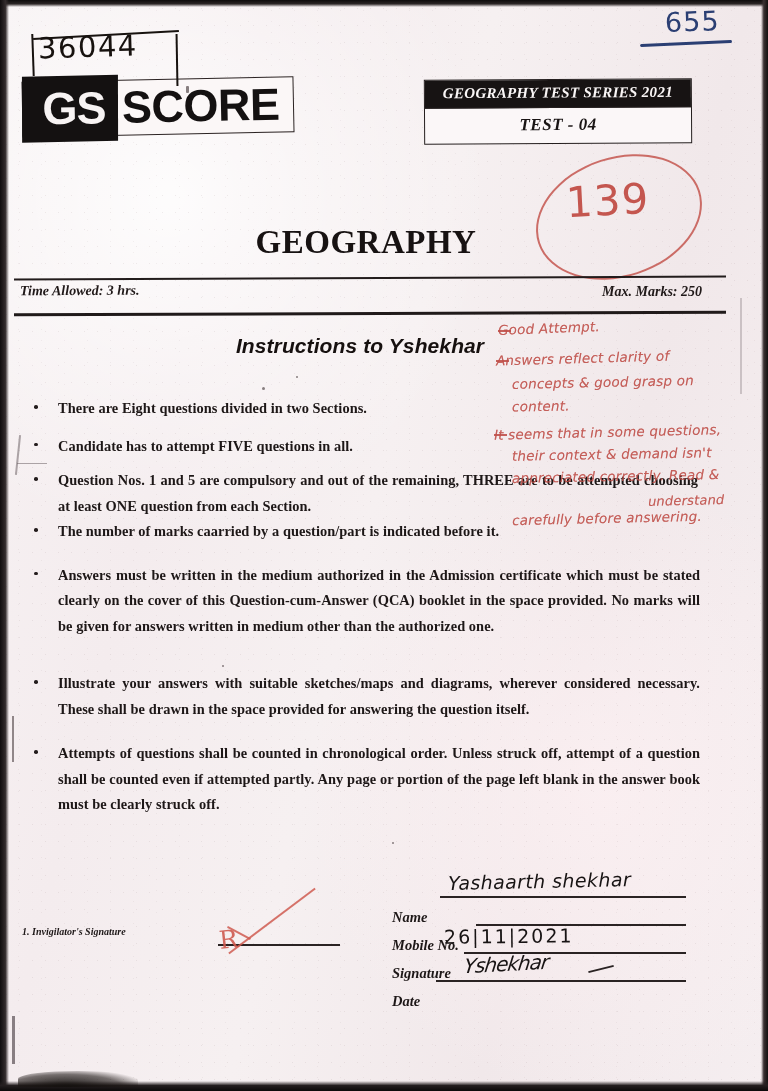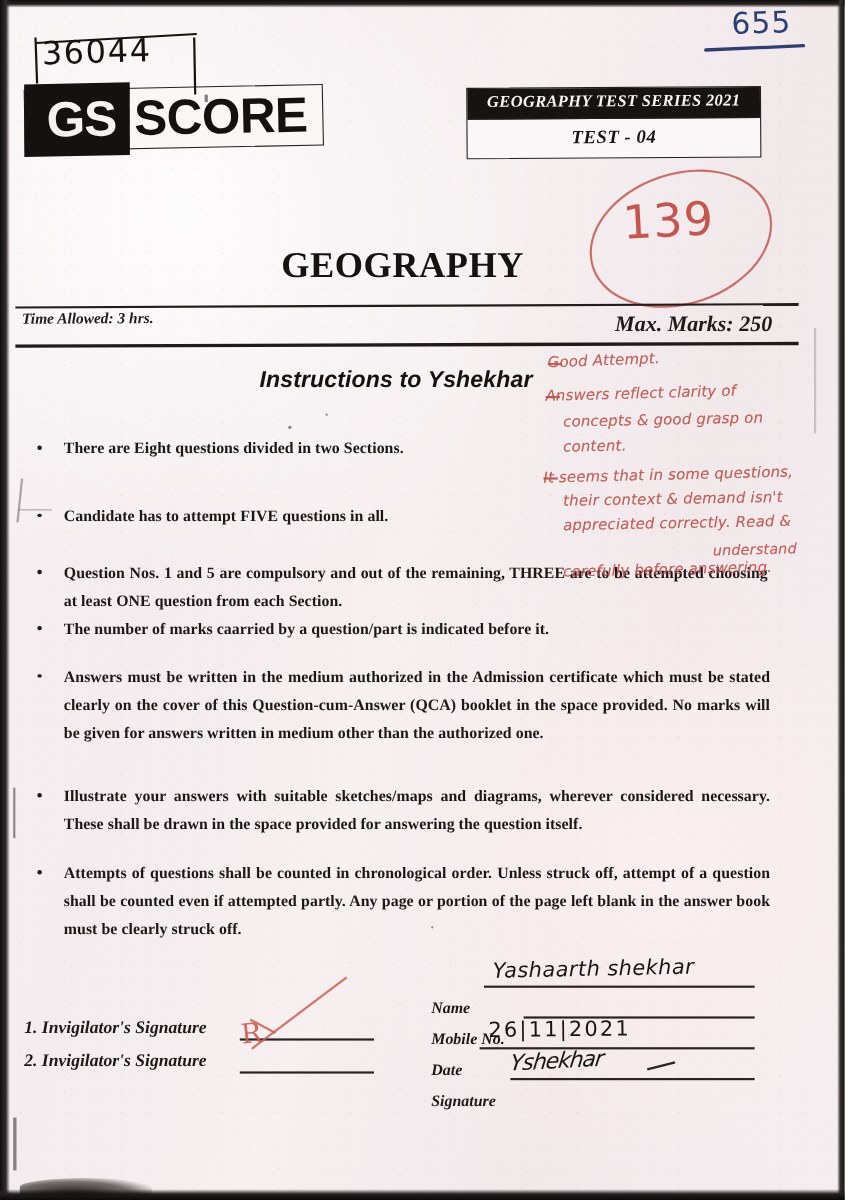--- a/index.html
+++ b/index.html
@@ -178,21 +178,21 @@
   #time-allowed {
     position: absolute; left: 20px; top: 283px;
     font-family: "Liberation Serif", serif;
     font-style: italic; font-weight: 700; font-size: 14px;
     color: #201919;
     transform: rotate(-0.3deg);
   }
   #max-marks {
     position: absolute; right: 66px; top: 284px;
     font-family: "Liberation Serif", serif;
-    font-style: italic; font-weight: 700; font-size: 20px;
+    font-style: italic; font-weight: 700; font-size: 14px;
     color: #201919;
   }
 
   
   #instructions-heading {
     position: absolute;
     left: 210px; top: 334px;
     width: 300px;
     text-align: center;
     font-family: "Liberation Sans", sans-serif;
@@ -220,22 +220,22 @@
     text-justify: inter-word;
     letter-spacing: .05px;
   }
   .instr-item .bullet {
     position: absolute;
     left: 6px; top: 9px;
     width: 3.6px; height: 3.6px;
     border-radius: 50%;
     background: #231c1c;
   }
-  .i-gap-a { margin-bottom: 36px; }
-  .i-gap-b { margin-bottom: 26px; }
+  .i-gap-a { margin-bottom: 12px; }
+  .i-gap-b { margin-bottom: 9px; }
   .i-gap-c { }
   .i-gap-d { margin-bottom: 18px; }
   .i-gap-e { margin-bottom: 18px; }
   .i-gap-f { margin-bottom: 19px; }
   .i-gap-g { margin-bottom: 19px; margin-top: 32px; }
   .narrow { width: 556px; }
   .narrow2 { width: 640px; }
 
   
   .redink {
@@ -360,21 +360,21 @@
   
   #invigilators {
     position: absolute;
     left: 22px; top: 926px;
     width: 340px;
   }
   .invig-row { position: relative; height: 30px; }
   .invig-label {
     position: absolute; left: 0; top: 0;
     font-family: "Liberation Serif", serif;
-    font-style: italic; font-weight: 700; font-size: 16px;
+    font-style: italic; font-weight: 700; font-size: 10px;
     color: #1d1717;
   }
   .invig-line {
     position: absolute; left: 196px; top: 18px;
     width: 122px; height: 1.5px; background: #2a2323;
   }
 
   
   .pencil { position:absolute; background:#6d6366; opacity:.55; }
   #pencil-1 { left:17px; top:435px; width:1.6px; height:40px; transform:rotate(6deg); }
@@ -477,43 +477,39 @@
   <div id="fields">
     <div class="field-row">
       <span class="field-label">Name</span>
       <span class="field-line" style="left:48px; width:246px;"></span>
     </div>
     <div class="field-row">
       <span class="field-label">Mobile No.</span>
       <span class="field-line" style="left:84px; width:210px;"></span>
     </div>
     <div class="field-row">
+      <span class="field-label">Signature</span>
+      <span class="field-line" style="left:72px; width:222px;"></span>
+    </div>
+    <div class="field-row">
       <span class="field-label">Date</span>
       <span class="field-line" style="left:44px; width:250px;"></span>
-    </div>
-    <div class="field-row">
-      <span class="field-label">Signature</span>
-      <span class="field-line" style="left:72px; width:222px;"></span>
     </div>
 
     <span class="hand" id="hand-name">Yashaarth shekhar</span>
     <span class="hand" id="hand-date">26|11|2021</span>
     <span class="hand" id="hand-sign">Yshekhar</span>
     <span id="hand-date-tick"></span>
   </div>
 
   <div id="invigilators">
     <div class="invig-row">
       <span class="invig-label">1. Invigilator's Signature</span>
       <span class="invig-line"></span>
     </div>
-    <div class="invig-row">
-      <span class="invig-label">2. Invigilator's Signature</span>
-      <span class="invig-line"></span>
-    </div>
   </div>
   <div id="invig-strike-1"></div>
   <div id="invig-strike-2"></div>
   <div id="invig-r">R</div>
 
   <div class="pencil" id="pencil-1"></div>
   <div class="pencil" id="pencil-2"></div>
   <div class="pencil" id="pencil-3"></div>
   <div class="pencil" id="pencil-4"></div>
   <div class="pencil" id="pencil-5"></div>

